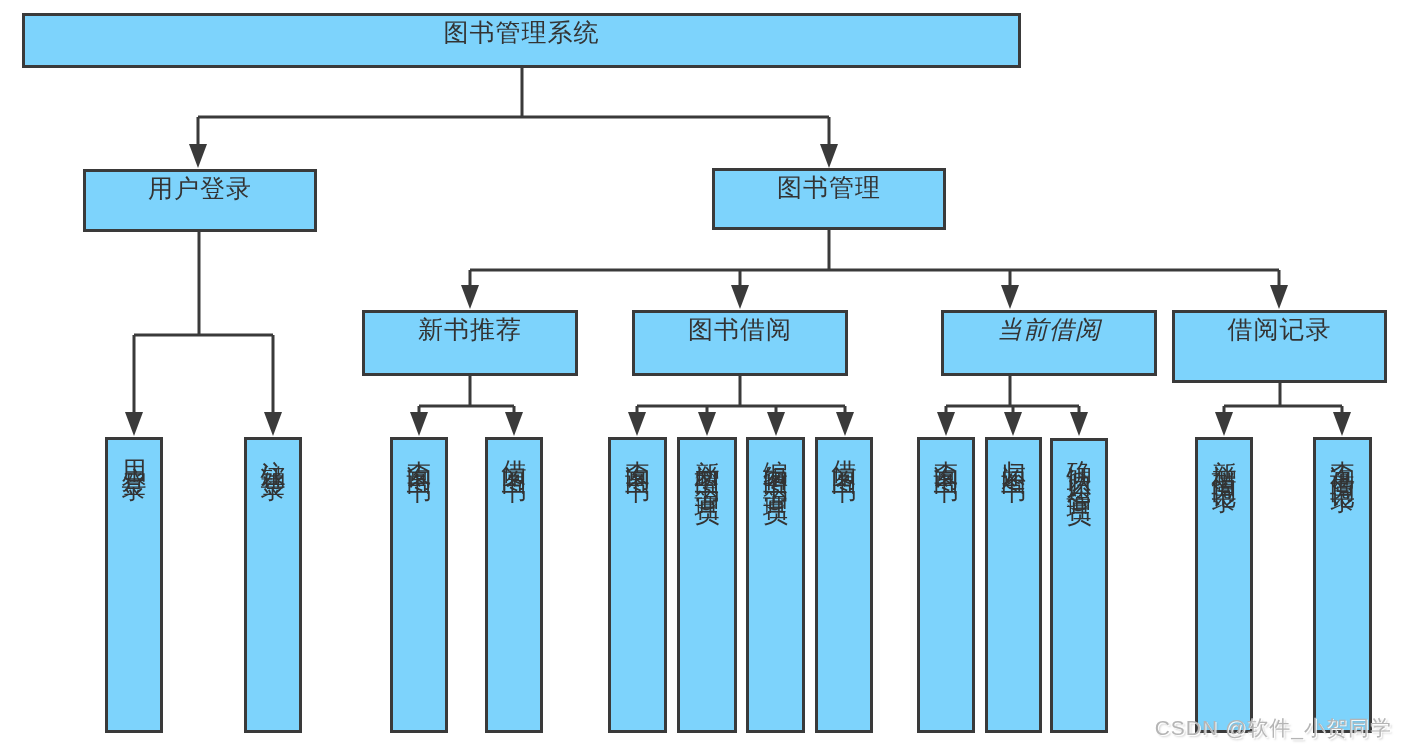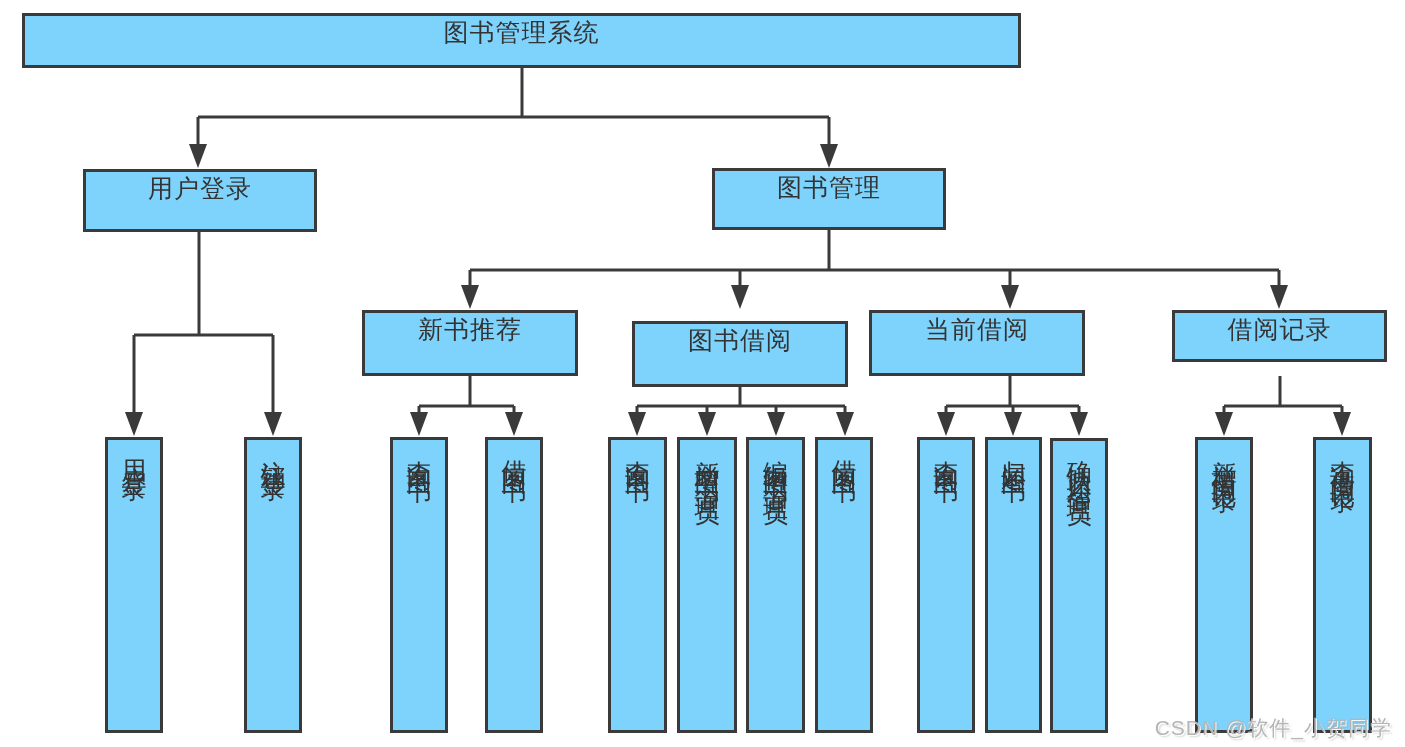--- a/index.html
+++ b/index.html
@@ -95,27 +95,27 @@
   <div class="node" style="left:83px;top:169px;width:234px;height:63px;">
     <span class="label">用户登录</span>
   </div>
   <div class="node" style="left:362px;top:310px;width:216px;height:66px;">
     <span class="label">新书推荐</span>
   </div>
 
   <div class="node" style="left:712px;top:168px;width:234px;height:62px;">
     <span class="label">图书管理</span>
   </div>
-  <div class="node" style="left:632px;top:310px;width:216px;height:66px;margin-top:11px;">
+  <div class="node" style="left:632px;top:310px;width:216px;height:66px;">
     <span class="label">图书借阅</span>
   </div>
-  <div class="node" style="left:869px;top:310px;width:216px;height:66px;">
+  <div class="node" style="left:941px;top:310px;width:216px;height:66px;font-style:italic;">
     <span class="label">当前借阅</span>
   </div>
-  <div class="node" style="left:1172px;top:310px;width:215px;height:52px;">
+  <div class="node" style="left:1172px;top:310px;width:215px;height:73px;">
     <span class="label">借阅记录</span>
   </div>
 
   <div class="node v" style="left:105px;top:437px;width:58px;height:296px;">
     <span class="label">用户登录</span>
   </div>
   <div class="node v" style="left:244px;top:437px;width:58px;height:296px;">
     <span class="label">注销登录</span>
   </div>
 

